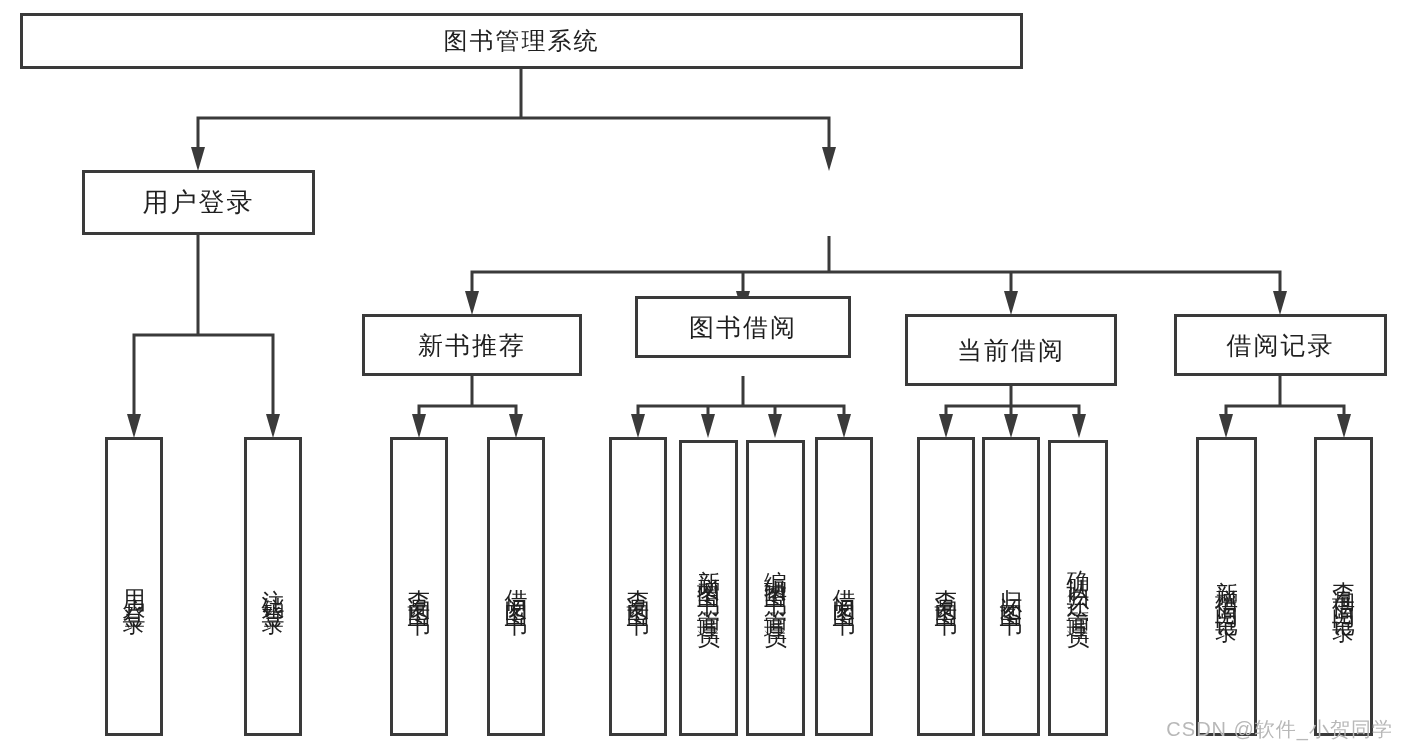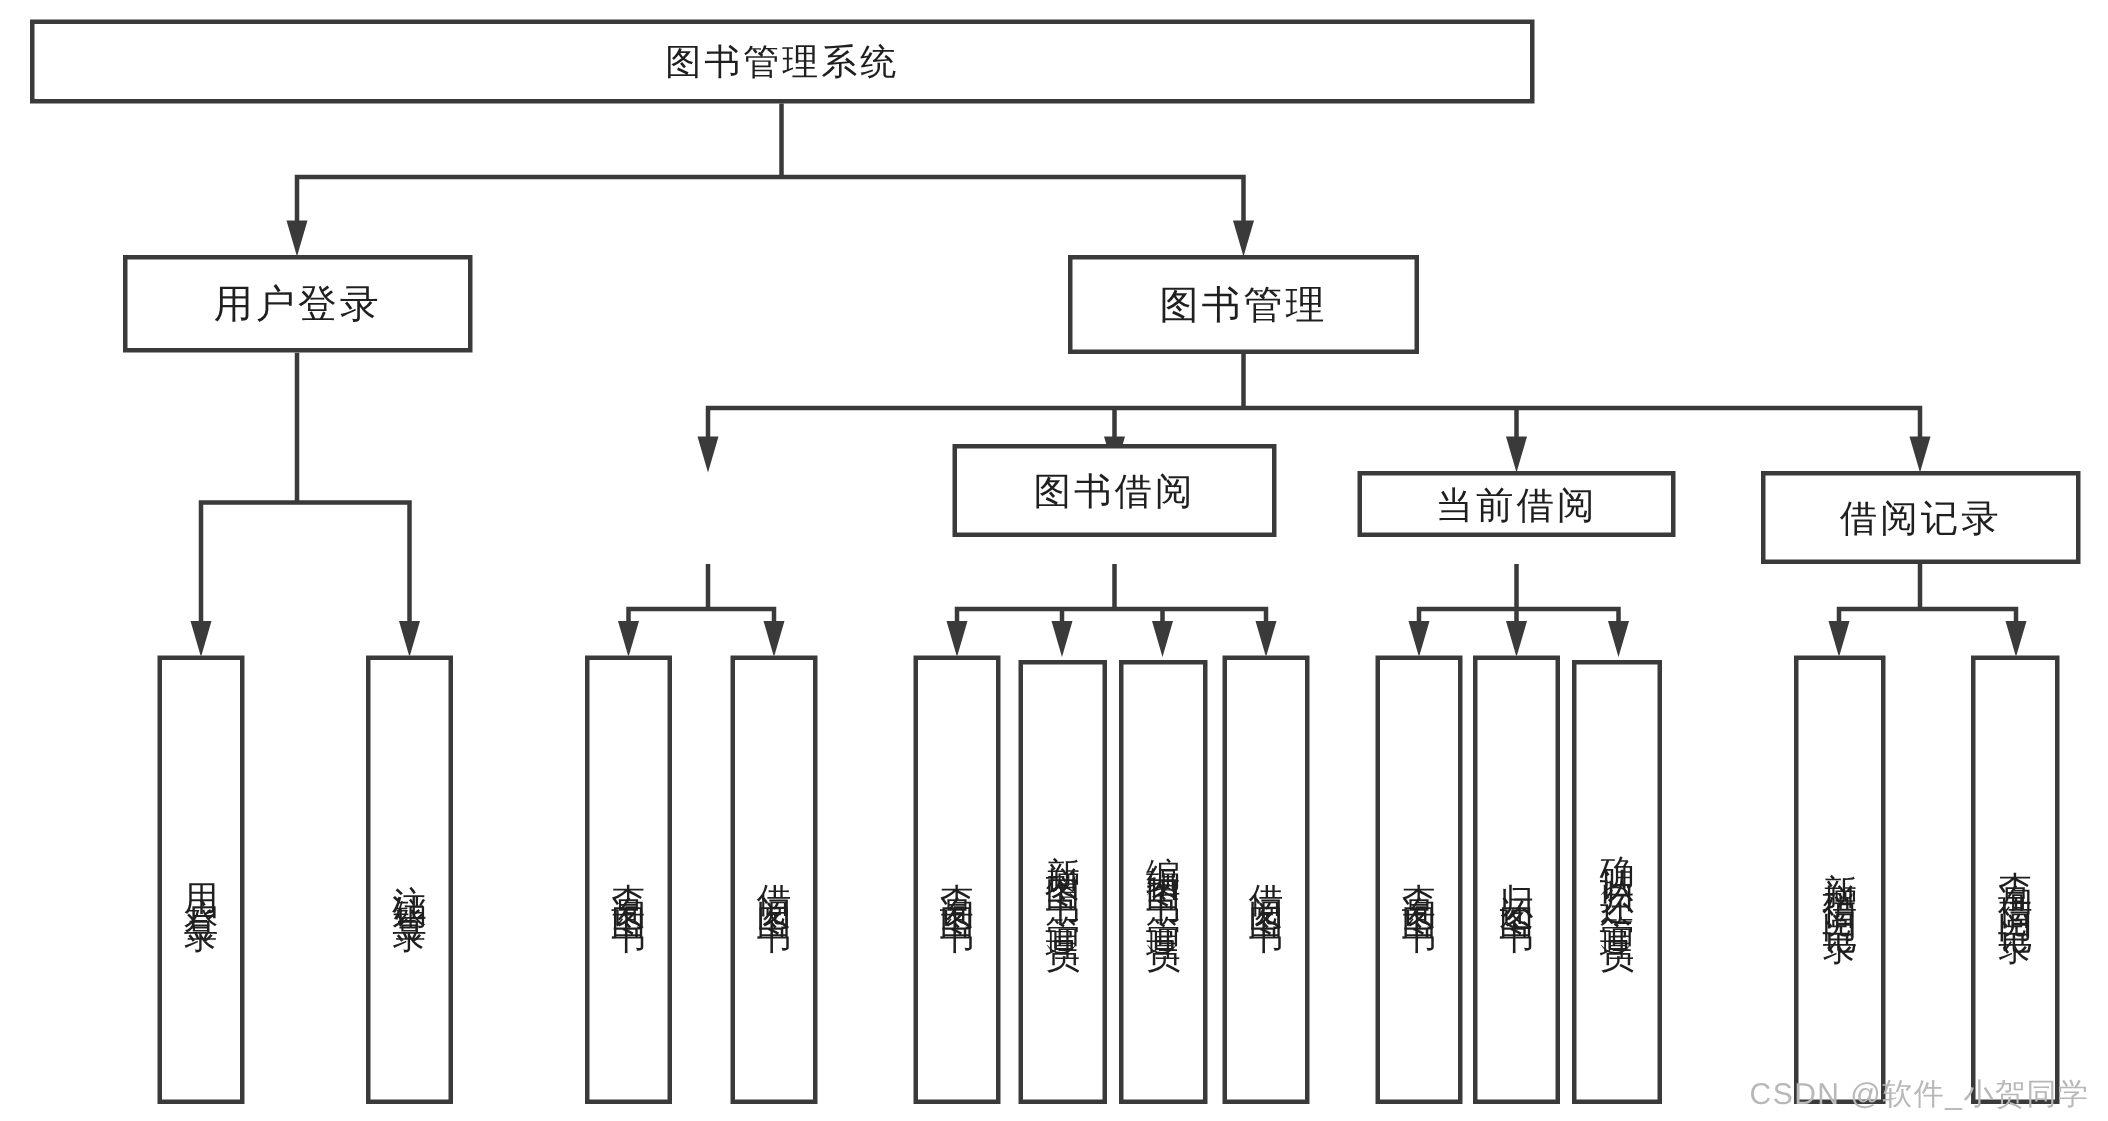--- a/index.html
+++ b/index.html
@@ -94,28 +94,28 @@
     <polygon class="ahead" points="1344,438 1337,414 1351,414"></polygon>
   </svg>
 
   <div class="box h-box root-box" style="left:20px;top:13px;width:1003px;height:56px">
     <span>图书管理系统</span>
   </div>
 
   <div class="box h-box l2-box" style="left:82px;top:170px;width:233px;height:65px">
     <span>用户登录</span>
   </div>
-  <div class="box h-box l2-box" style="left:712px;top:170px;width:234px;height:66px">
-    <span>图书管理</span>
+
+  <div class="box h-box l3-box" style="left:362px;top:314px;width:220px;height:62px">
+    <span>新书推荐</span>
   </div>
-
   <div class="box h-box l3-box" style="left:635px;top:296px;width:216px;height:62px">
     <span>图书借阅</span>
   </div>
-  <div class="box h-box l3-box" style="left:905px;top:314px;width:212px;height:44px">
+  <div class="box h-box l3-box" style="left:905px;top:314px;width:212px;height:72px">
     <span>当前借阅</span>
   </div>
   <div class="box h-box l3-box" style="left:1174px;top:314px;width:213px;height:62px">
     <span>借阅记录</span>
   </div>
 
   <div class="box v-box" style="left:105px;top:437px;width:58px;height:299px">
     <span>用户登录</span>
   </div>
   <div class="box v-box" style="left:244px;top:437px;width:58px;height:299px">

